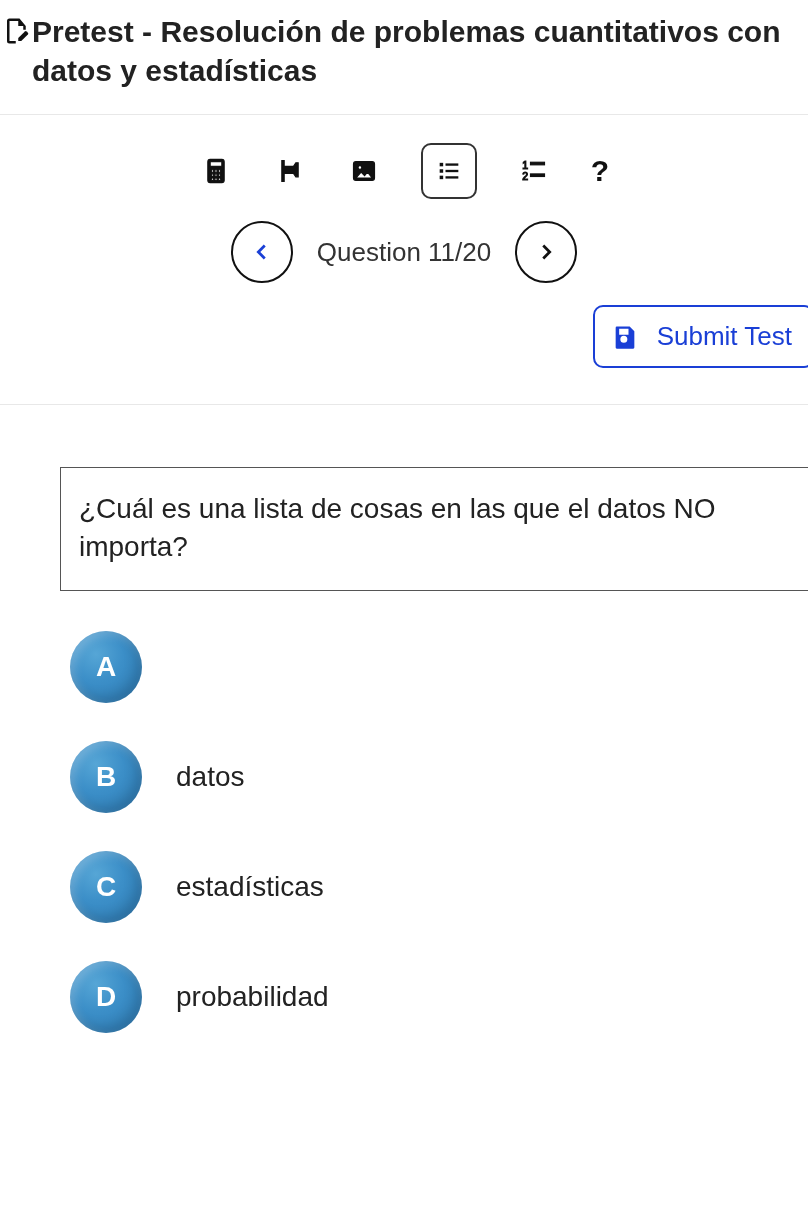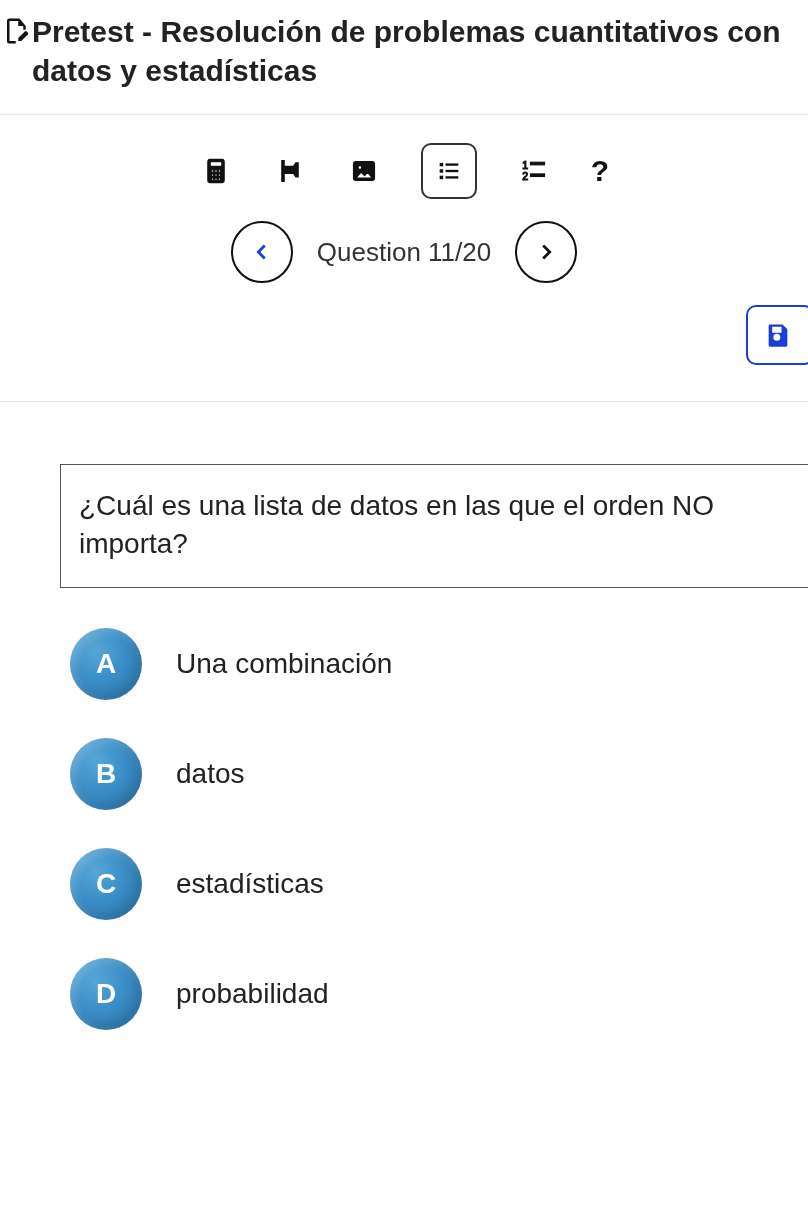--- a/index.html
+++ b/index.html
@@ -181,33 +181,33 @@
           <polyline points="9 5 16 12 9 19"></polyline>
         </svg>
     </div>
   </div>
 
   <div class="submit-row">
     <div class="submit-btn">
       <svg viewBox="0 0 24 24">
           <path d="M5 3h11l4 4v14a1 1 0 0 1-1 1H5a1 1 0 0 1-1-1V4a1 1 0 0 1 1-1zm2 2v5h8V5H7zm1 9a3 3 0 1 0 6 0 3 3 0 0 0-6 0z"></path>
         </svg>
+      <span>Submit Test</span>
     </div>
   </div>
 </div>
 
 <div class="question-area">
   <div class="question-box">
-    <div class="question-text">¿Cuál es una lista de datos en las que el orden NO importa?</div>
+    <div class="question-text">¿Cuál es una lista de cosas en las que el datos NO importa?</div>
   </div>
 
   <div class="options">
     <div class="option-row">
       <div class="opt-circle">A</div>
-      <div class="opt-text">Una combinación</div>
     </div>
     <div class="option-row">
       <div class="opt-circle">B</div>
       <div class="opt-text">datos</div>
     </div>
     <div class="option-row">
       <div class="opt-circle">C</div>
       <div class="opt-text">estadísticas</div>
     </div>
     <div class="option-row">

